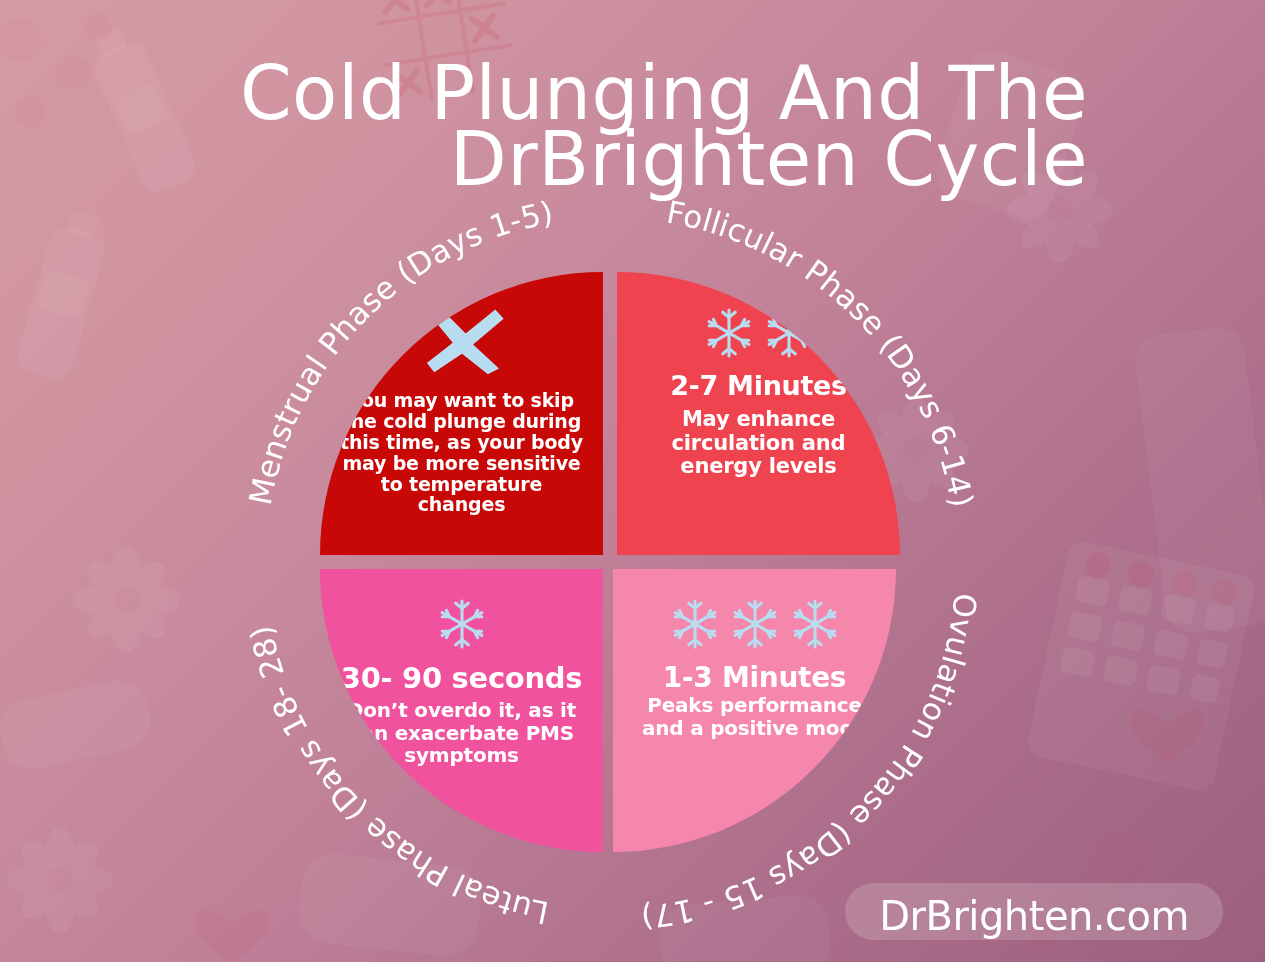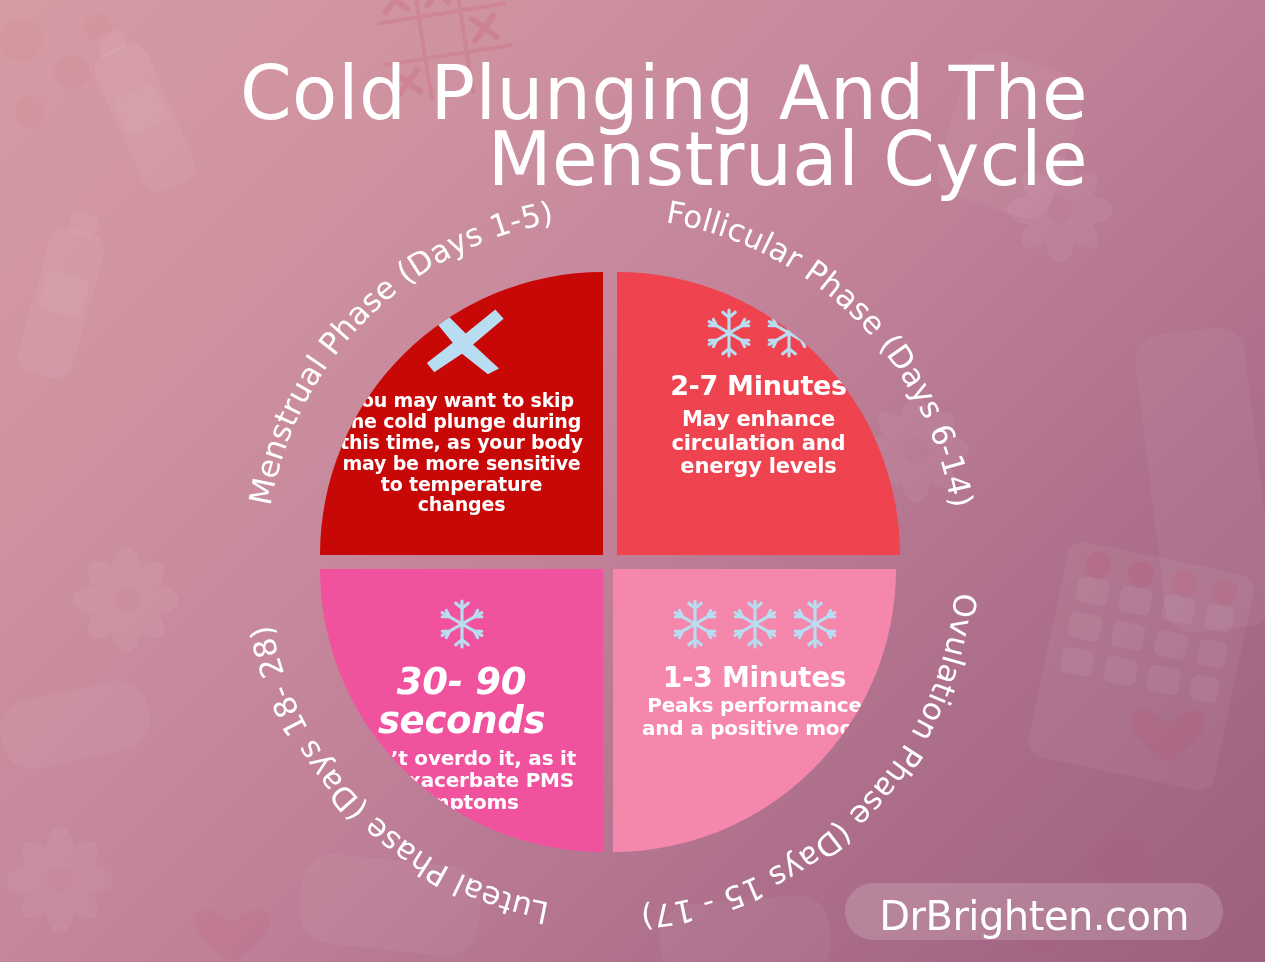--- a/index.html
+++ b/index.html
@@ -63,21 +63,21 @@
   }
   .desc {
     font-family:"DejaVu Sans", sans-serif;
     font-weight:700; font-size:21px;
     line-height:1.12; margin-top:8px;
     letter-spacing:-.2px;
   }
   .q-tl .desc { font-size:19px; line-height:1.1; margin-top:14px; }
   .q-bl .desc { font-size:20px; margin-top:6px; }
   .q-br .desc { font-size:20px; margin-top:2px; }
-  .q-bl .dur { font-size:37px;font-style:italic; }
+  .q-bl .dur { font-size:29px; }
   .q-br .dur { font-size:28px; }
 
   
   .arcs { position:absolute; left:206px; top:158px; width:810px; height:810px; z-index:5; }
   .arcs svg { width:100%; height:100%; display:block; overflow:visible; }
   .arc-text {
     font-family:"DejaVu Sans", sans-serif;
     font-size:31px; font-weight:400; fill:#ffffff;
   }
 
@@ -181,21 +181,21 @@
       <circle cx="30" cy="112" r="16"></circle>
         <circle cx="98" cy="28" r="14"></circle>
       <circle cx="1120" cy="860" r="26"></circle>
         <circle cx="1040" cy="930" r="20"></circle>
     </g>
   </svg>
 </div>
 
 <div class="title-wrap">
   <div class="title-line t1">Cold Plunging And The</div>
-  <div class="title-line t2">Menstrual Cycle</div>
+  <div class="title-line t2">DrBrighten Cycle</div>
 </div>
 
 <div class="arcs">
   <svg viewBox="0 0 810 810" aria-hidden="true">
     <defs>
 
       <path id="arcTL" d="M 60 405 A 345 345 0 0 1 405 60" fill="none"></path>
       <path id="arcTR" d="M 405 60 A 345 345 0 0 1 750 405" fill="none"></path>
       <path id="arcBR" d="M 750 405 A 345 345 0 0 1 405 750" fill="none"></path>
       <path id="arcBL" d="M 405 750 A 345 345 0 0 1 60 405" fill="none"></path>

